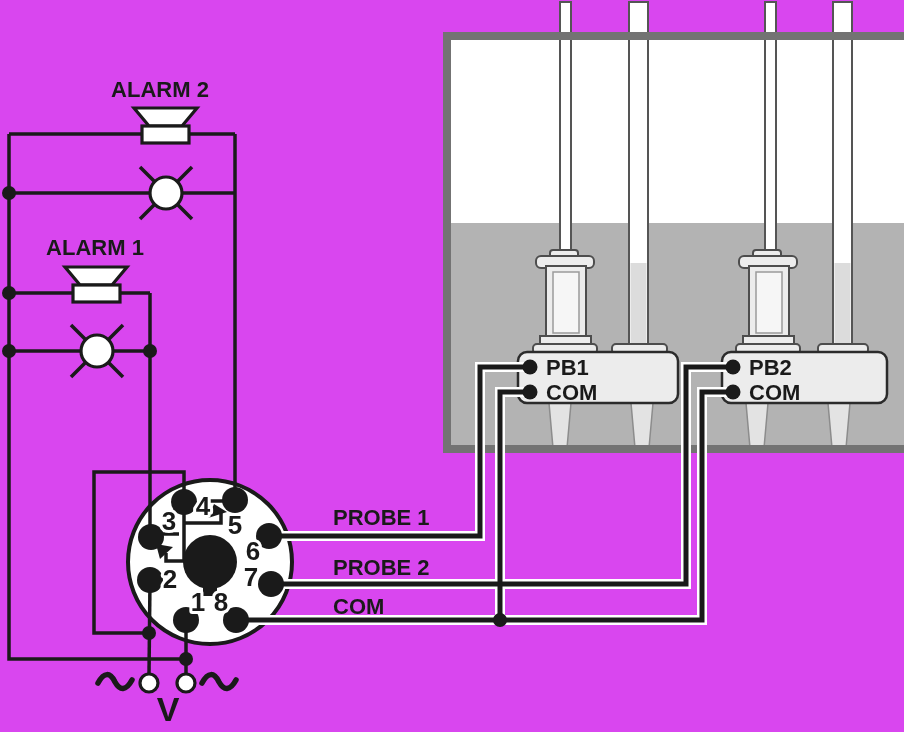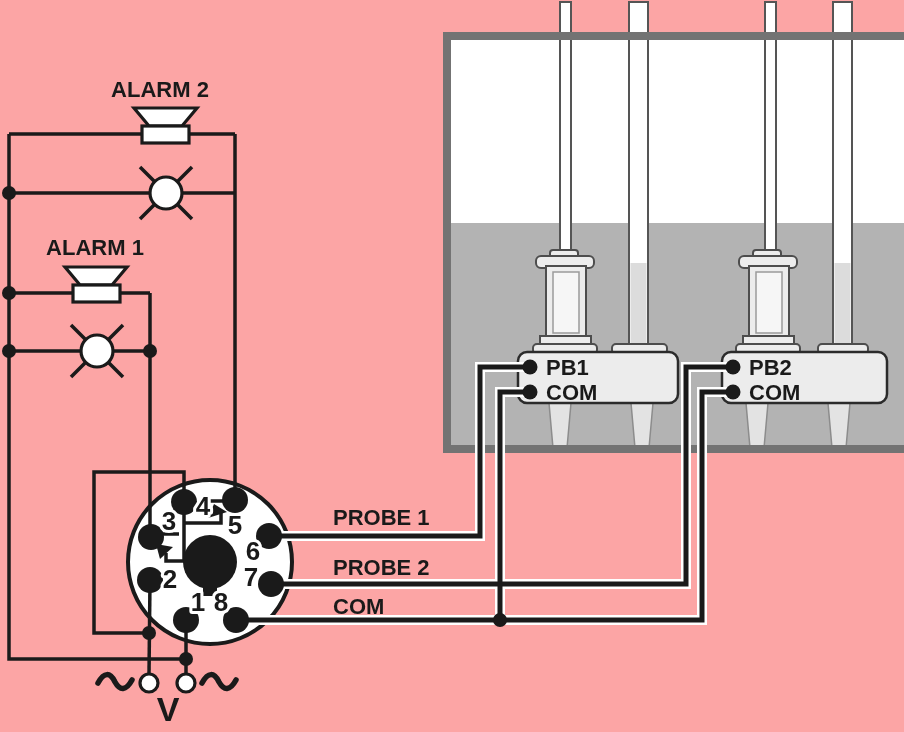--- a/index.html
+++ b/index.html
@@ -1,16 +1,16 @@
 <!DOCTYPE html>
 <html><head>
 <meta charset="utf-8">
 <style>
   html,body{margin:0;padding:0;background:#ffffff;}
-  .stage{width:904px;height:732px;position:relative;background:#fca5a5;overflow:hidden;}
+  .stage{width:904px;height:732px;position:relative;background:#d946ef;overflow:hidden;}
   svg{display:block;}
   svg text{font-family:"Liberation Sans","DejaVu Sans",sans-serif;font-weight:700;fill:#1a1a1a;}
   .t22{font-size:22px;}
   .t26{font-size:26px;}
   .t34{font-size:34px;}
   .halo{paint-order:stroke;stroke:#ffffff;stroke-width:6px;stroke-linejoin:round;}
   .wire{fill:none;stroke:#1a1a1a;stroke-width:3.5;}
   .wire5{fill:none;stroke:#1a1a1a;stroke-width:5;}
   .wireU{fill:none;stroke:#ffffff;stroke-width:10;}
   .dot{fill:#1a1a1a;}

